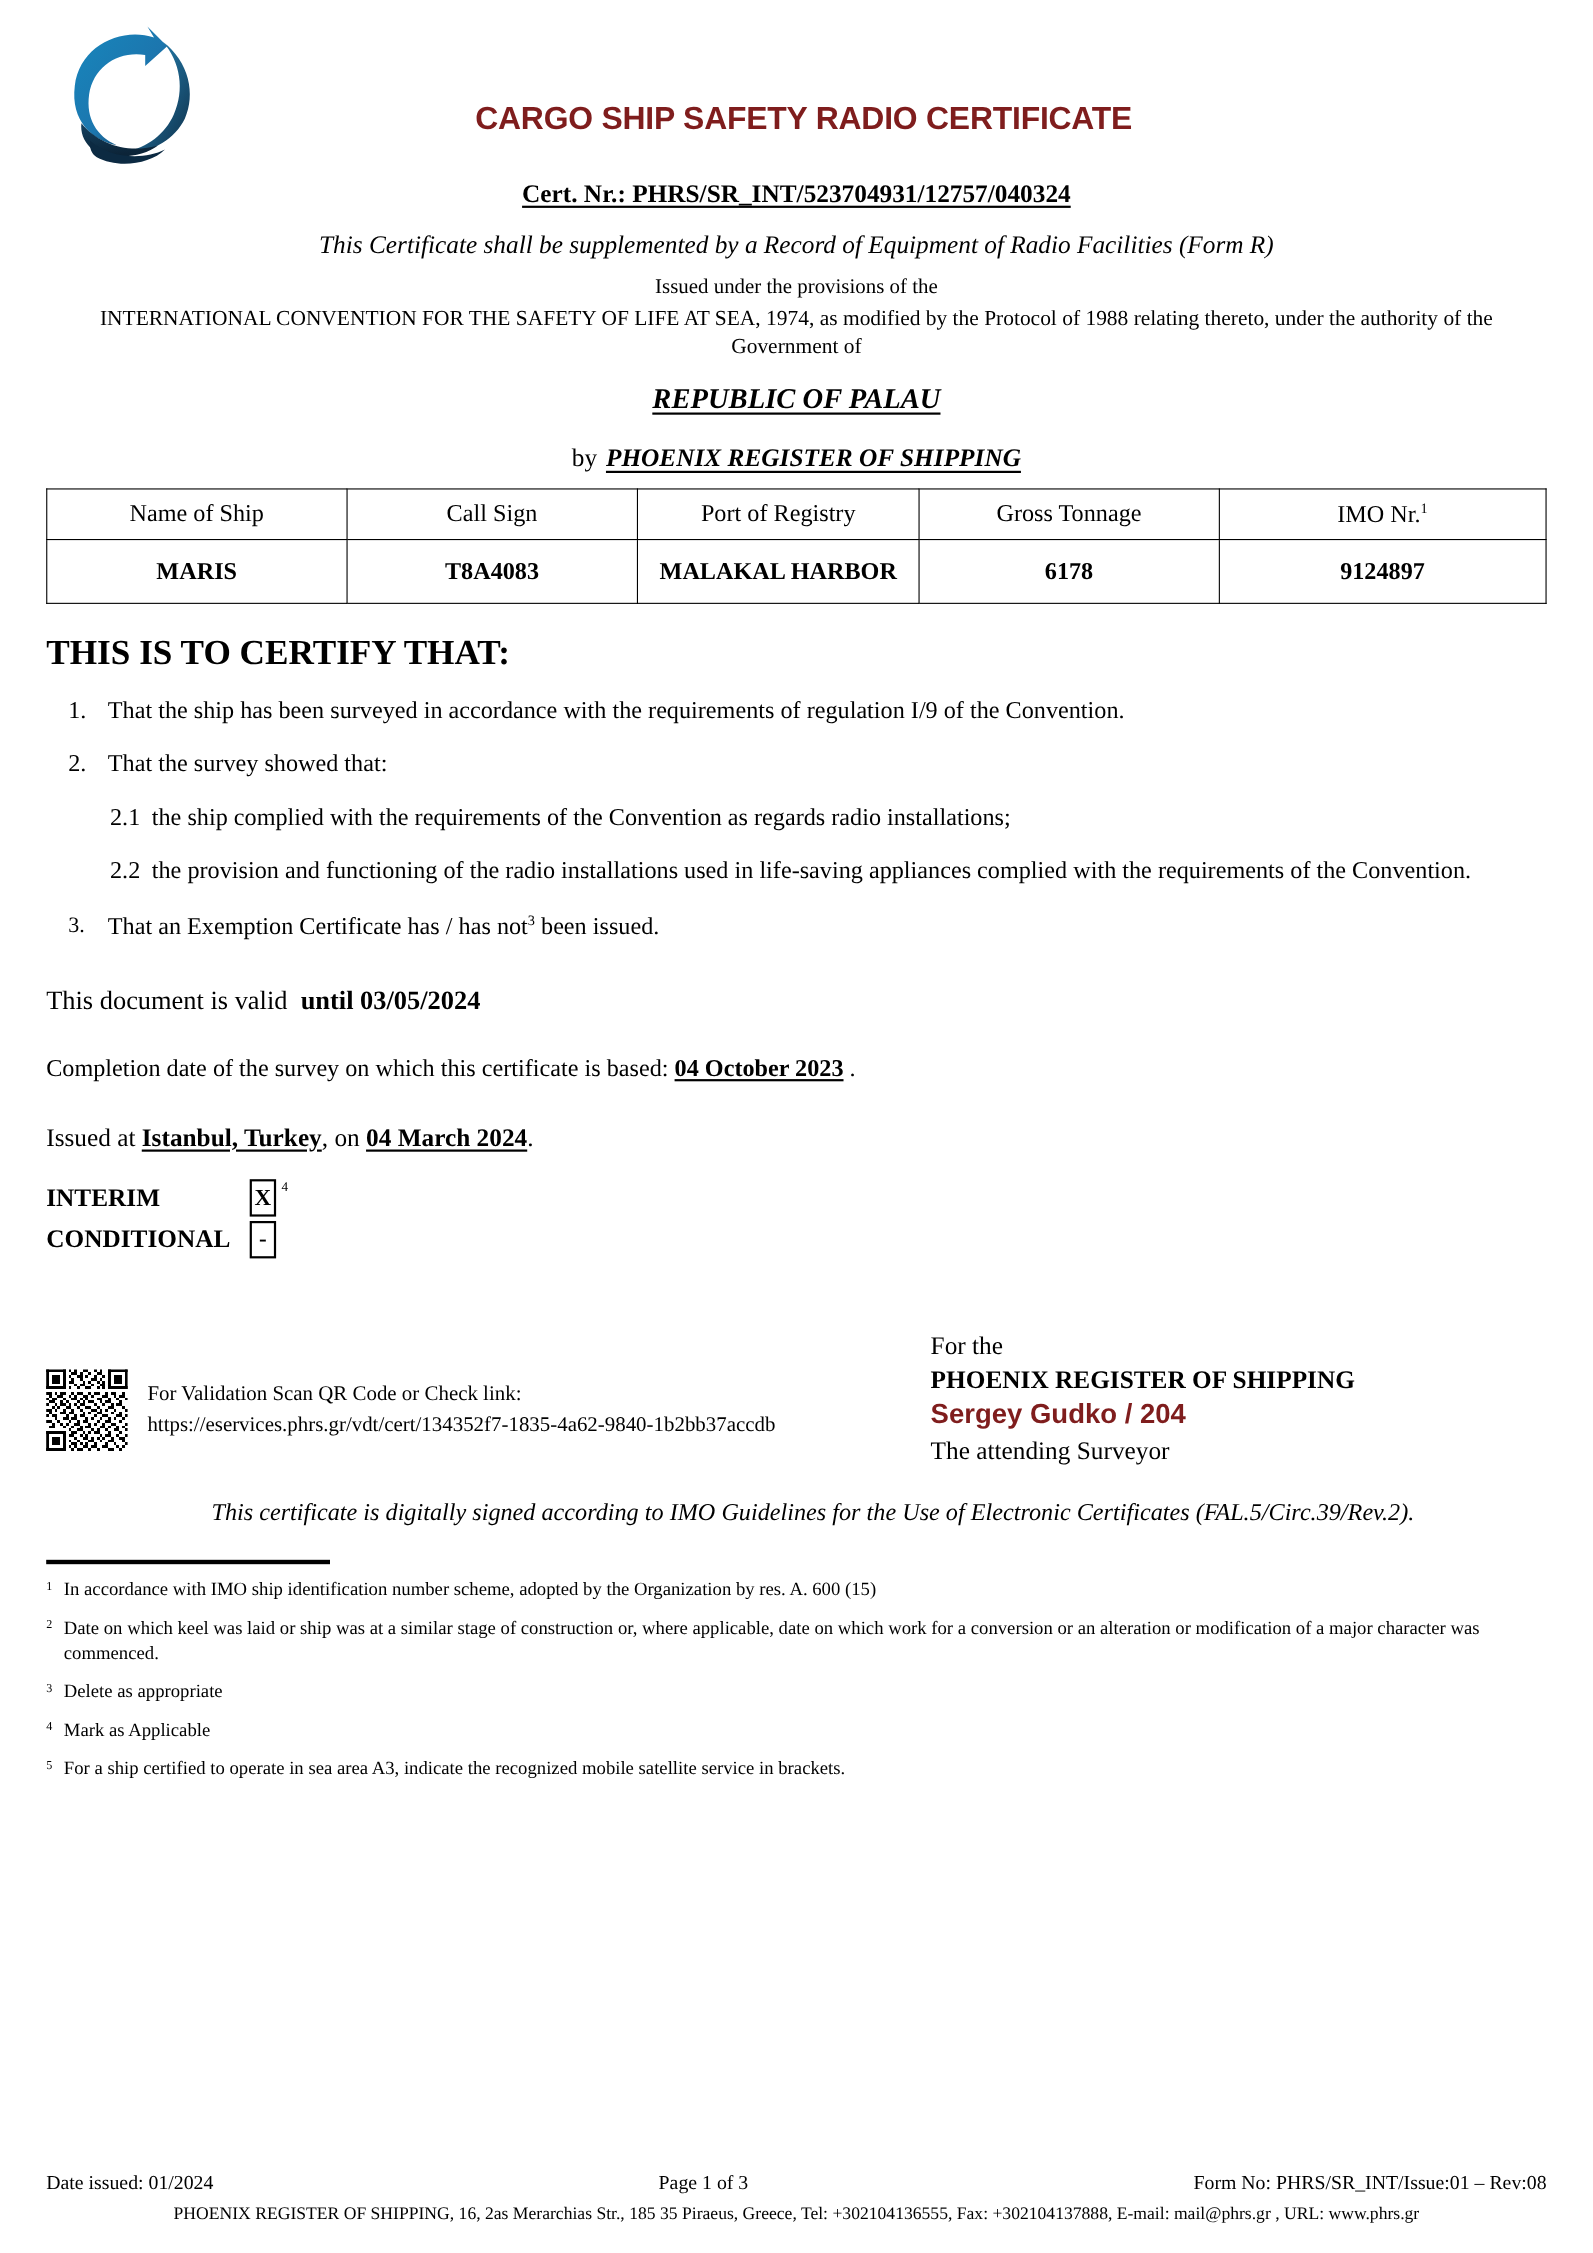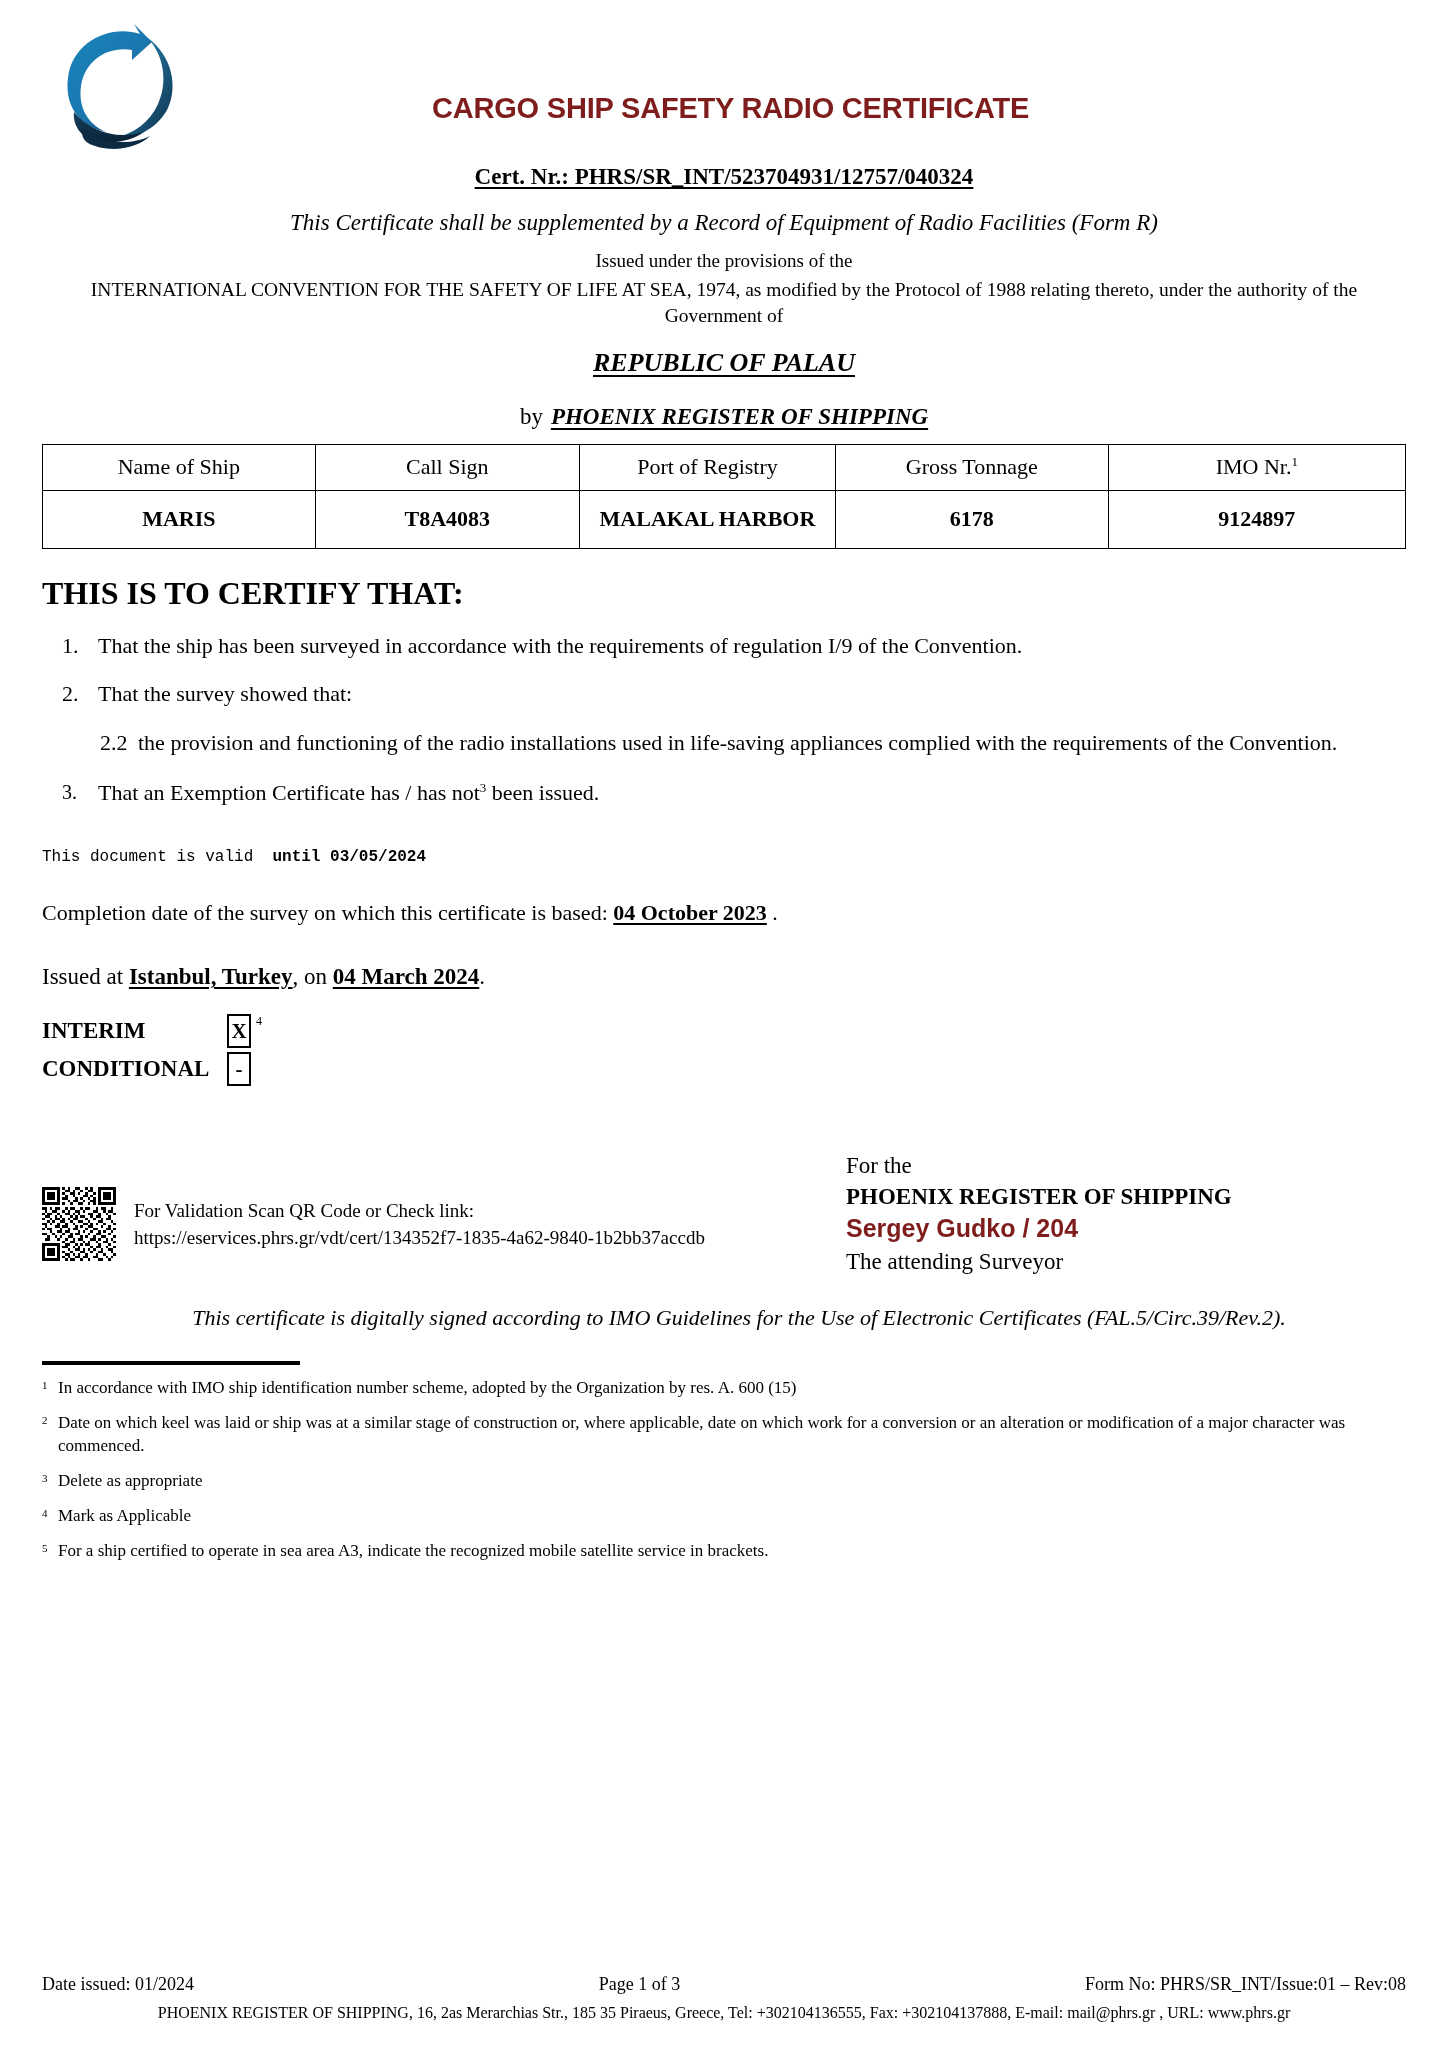--- a/index.html
+++ b/index.html
@@ -120,21 +120,21 @@
     margin-top: 20px;
     font-size: 22px;
     line-height: 1.3;
   }
   .clause .num { width: 56px; flex: none; padding-left: 20px; }
   .clause .num.sub { width: 96px; padding-left: 58px; }
   .clause .txt { flex: 1; }
   .clause.c3 { margin-top: 22px; }
   .clause.c3 .num { align-self: flex-start; font-size: 20px; }
 
-  .valid-line { margin-top: 40px; font-size: 16px; font-family: Liberation Mono, monospace; }
+  .valid-line { margin-top: 40px; font-size: 24px; }
   .valid-line b { font-weight: bold; }
   .completion-line { margin-top: 34px; font-size: 22px; }
   .completion-line u { text-decoration: underline; font-weight: bold; text-underline-offset: 3px; }
   .issued-at-line { margin-top: 38px; font-size: 23px; }
   .issued-at-line u { text-decoration: underline; font-weight: bold; text-underline-offset: 3px; }
 
   
   .check-rows { margin-top: 22px; }
   .check-row { display: flex; align-items: center; height: 38px; }
   .check-label { width: 185px; font-weight: bold; font-size: 23px; }
@@ -268,20 +268,24 @@
   <div class="clause">
     <div class="num">1.</div>
     <div class="txt">That the ship has been surveyed in accordance with the requirements of regulation I/9 of the Convention.</div>
   </div>
 
   <div class="clause">
     <div class="num">2.</div>
     <div class="txt">That the survey showed that:</div>
   </div>
 
+  <div class="clause">
+    <div class="num sub">2.1</div>
+    <div class="txt">the ship complied with the requirements of the Convention as regards radio installations;</div>
+  </div>
 
   <div class="clause">
     <div class="num sub">2.2</div>
     <div class="txt">the provision and functioning of the radio installations used in life-saving appliances complied with the requirements of the Convention.</div>
   </div>
 
   <div class="clause c3">
     <div class="num">3.</div>
     <div class="txt"><span>That an Exemption Certificate has / has not</span><span class="sup">3</span> <span>been issued.</span></div>
   </div>

